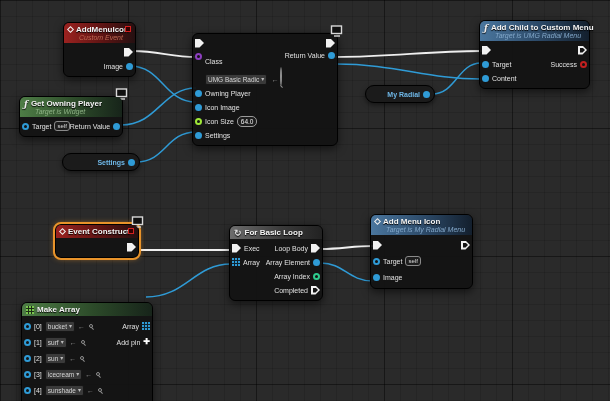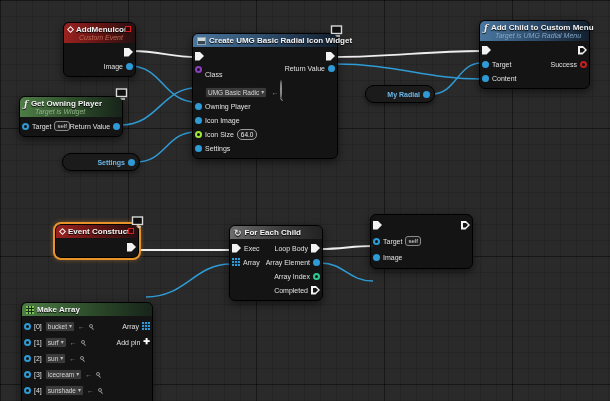--- a/index.html
+++ b/index.html
@@ -193,26 +193,20 @@
         </span>
     </div>
   </div>
 </div>
 
 <div class="node" id="n-create">
   <svg class="monitor" viewBox="0 0 14 12">
     <rect x="1.5" y="1" width="10" height="7.5" fill="#101010" stroke="#d8d8d8" stroke-width="1.4"></rect>
     <path d="M4 11 h6" stroke="#d8d8d8" stroke-width="1.4"></path>
   </svg>
-  <div class="hdr hdr-blue">
-    <div class="ttl">
-        <span class="widgeticon"></span>
-      <span>Create UMG Basic Radial Icon Widget</span>
-      </div>
-  </div>
   <div class="body">
     <div class="row">
       <span class="pl">
           <span class="exec"></span>
         </span>
       <span class="pr">
           <span class="exec"></span>
         </span>
     </div>
     <div class="row row-class">
@@ -415,21 +409,21 @@
           <span class="mag"></span>
         </span>
       </div>
   </div>
 </div>
 
 <div class="node" id="n-foreach">
   <div class="hdr hdr-gray">
     <div class="ttl">
         <span class="loopicon">↻</span>
-      <span>For Each Child</span>
+      <span>For Basic Loop</span>
       </div>
   </div>
   <div class="body">
     <div class="row">
       <span class="pl">
           <span class="exec"></span>
         <span class="lbl">Exec</span>
         </span>
       <span class="pr">
           <span class="lbl">Loop Body</span>
@@ -455,20 +449,27 @@
     <div class="row">
         <span class="pr">
           <span class="lbl">Completed</span>
       <span class="exec hollow"></span>
         </span>
       </div>
   </div>
 </div>
 
 <div class="node" id="n-addmenucall">
+  <div class="hdr hdr-blue">
+    <div class="ttl">
+        <span class="diamond"></span>
+      <span>Add Menu Icon</span>
+      </div>
+    <div class="sub">Target is My Radial Menu</div>
+  </div>
   <div class="body">
     <div class="row">
       <span class="pl">
           <span class="exec"></span>
         </span>
       <span class="pr">
           <span class="exec hollow"></span>
         </span>
     </div>
     <div class="row">

